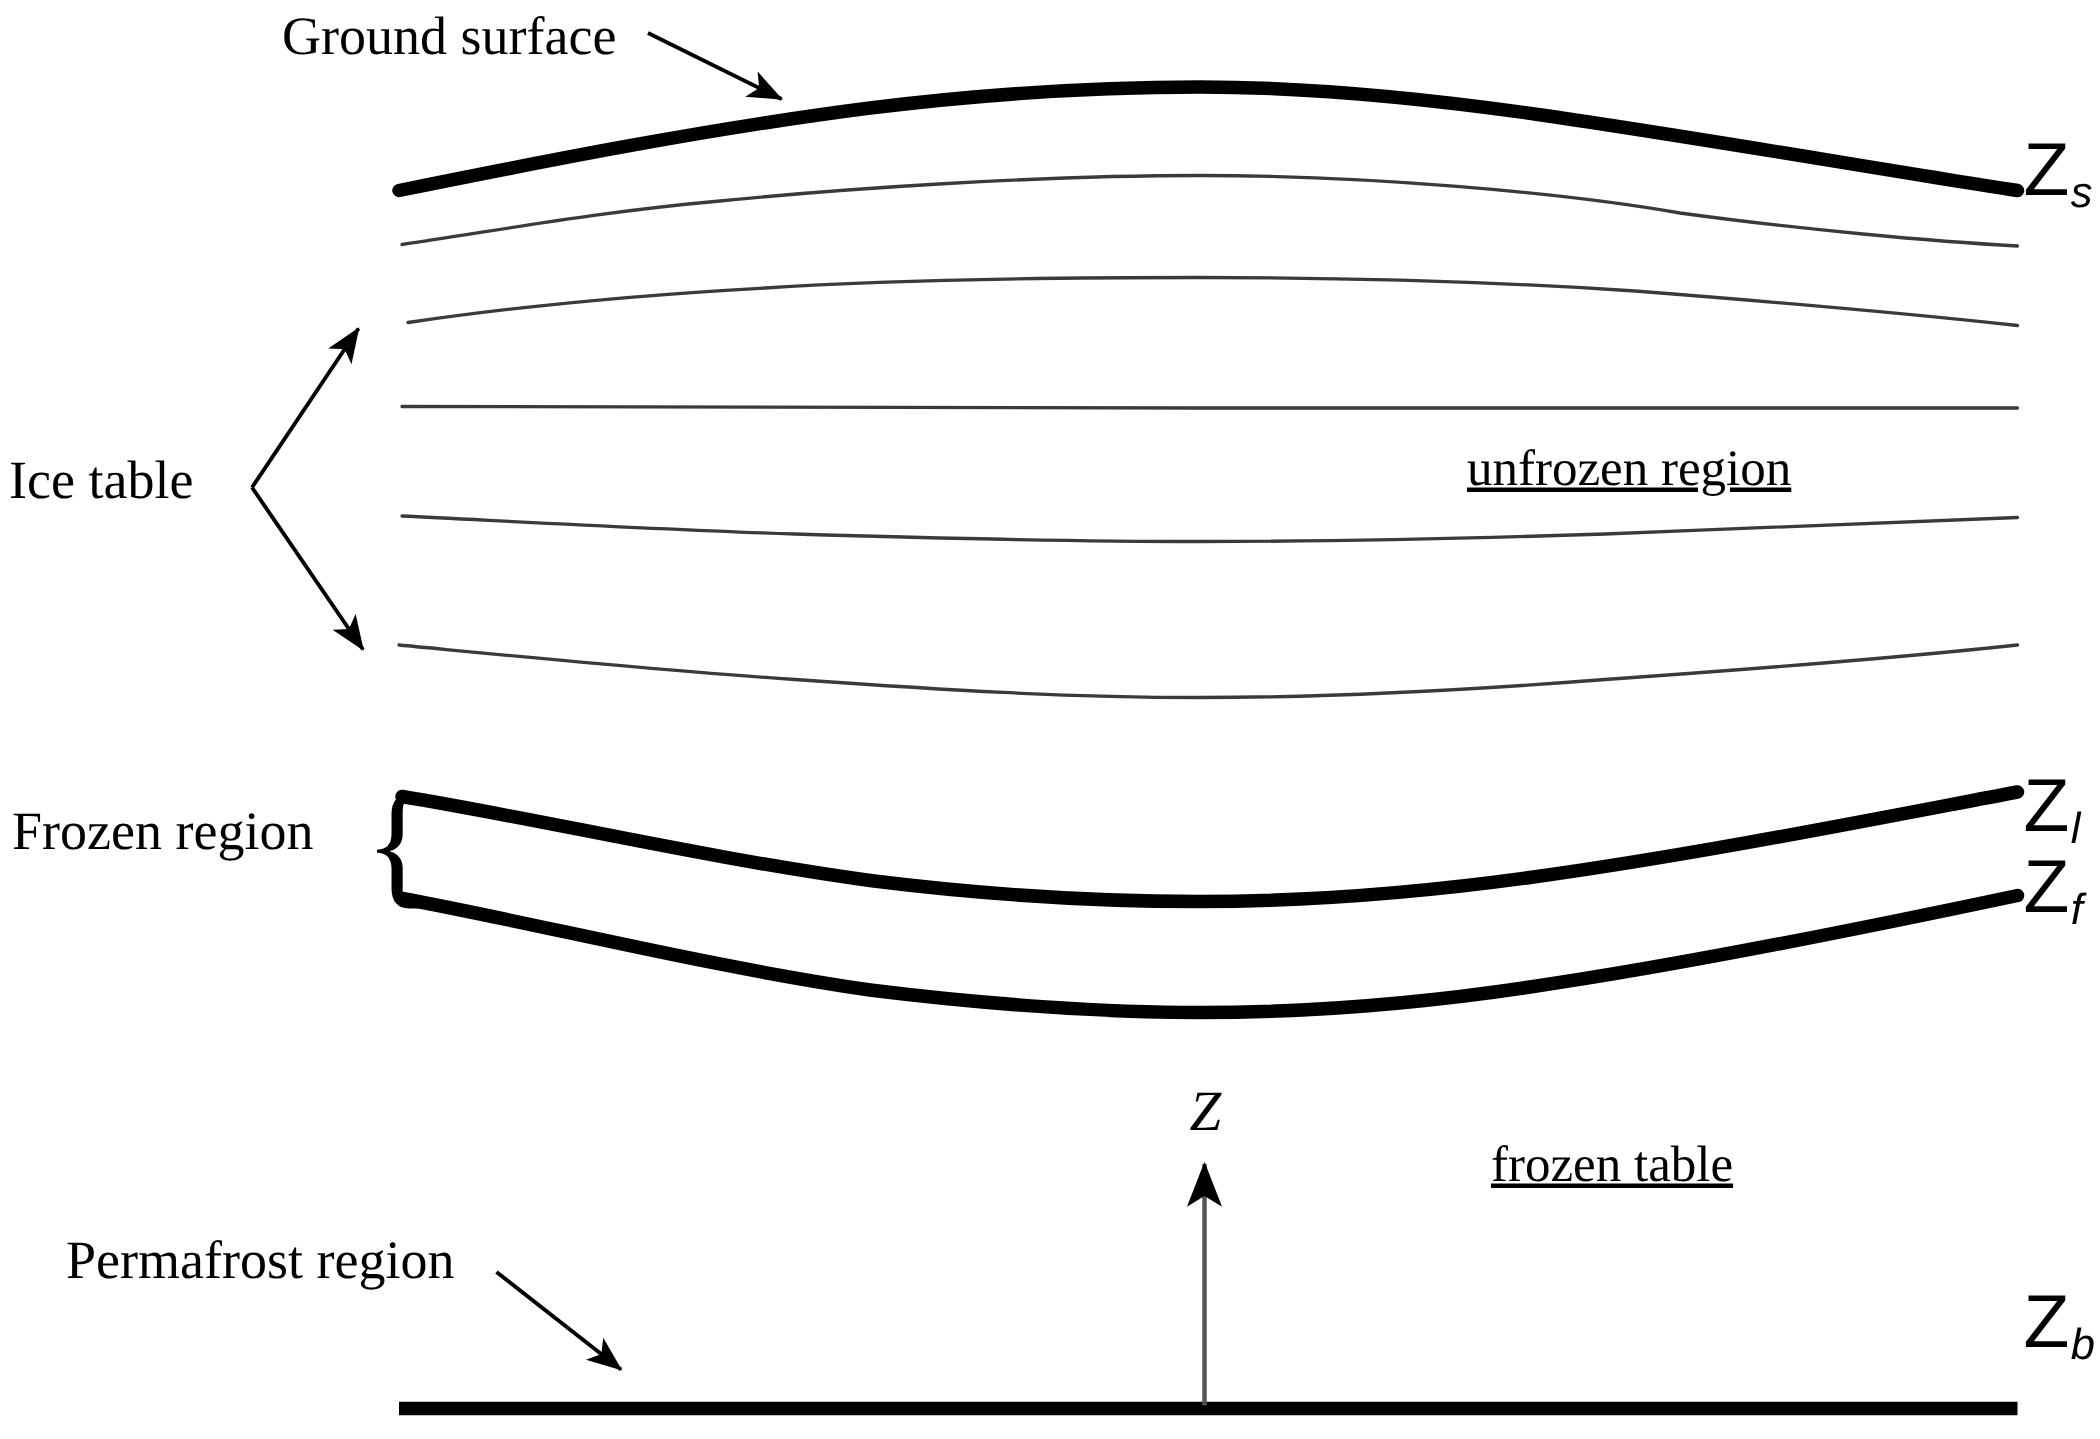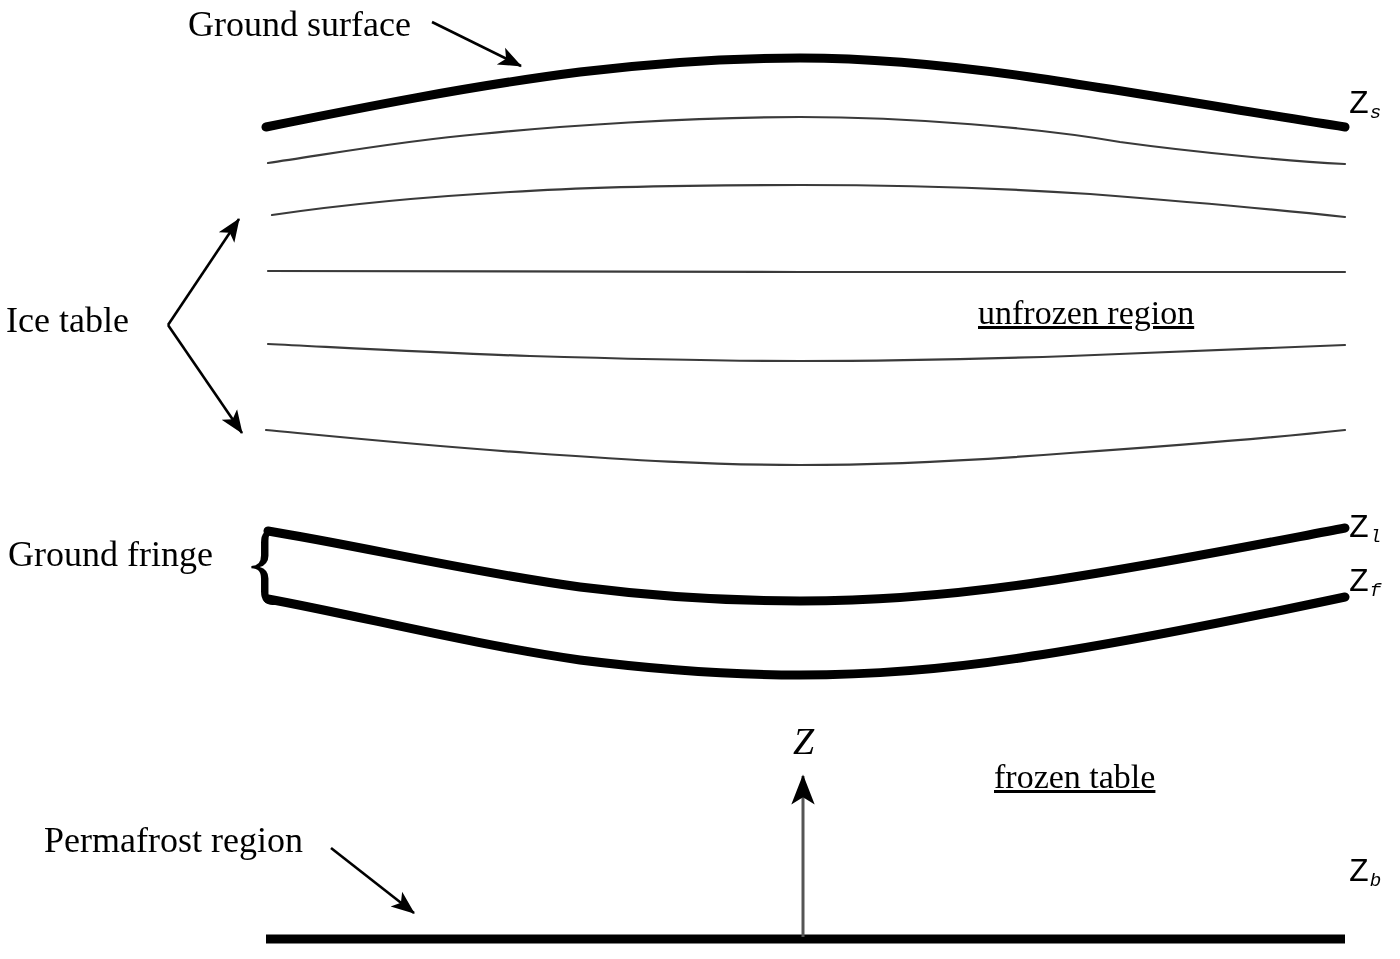--- a/index.html
+++ b/index.html
@@ -27,24 +27,24 @@
     color: #000000;
     white-space: nowrap;
     font-family: "Liberation Serif", "DejaVu Serif", serif;
     line-height: 1;
   }
   .lbl-plain  { font-size: 36px; }
   .lbl-region { font-size: 34px; text-decoration: underline; }
   .axis-z     { font-size: 38px; font-style: italic; }
   .zlab {
     position: absolute;
-    font-size: 33px;
+    font-size: 50px;
     color: #000000;
     white-space: nowrap;
-    font-family: Liberation Mono, monospace;
+    font-family: Liberation Sans, sans-serif;
     line-height: 1;
   }
   .zlab sub {
     font-size: 0.58em;
     font-style: italic;
     vertical-align: -0.28em;
     margin-left: 1px;
   }
   .brace {
     position: absolute;
@@ -100,21 +100,21 @@
 
     <path fill="none" stroke="#000000" stroke-width="2.6" marker-end="url(#ah)" d="M168,325 L242,433"></path>
 
     <path fill="none" stroke="#555555" stroke-width="3" marker-end="url(#ahz)" d="M803,937 L803,776"></path>
   </svg>
 
   <div class="lbl lbl-plain" style="left:188px; top:6px;">Ground surface</div>
 
   <div class="lbl lbl-plain" style="left:6px; top:302px;">Ice table</div>
 
-  <div class="lbl lbl-plain" style="left:8px; top:536px;">Ground fringe</div>
+  <div class="lbl lbl-plain" style="left:8px; top:536px;">Frozen region</div>
 
   <div class="brace" style="left:243px; top:516px;">{</div>
 
   <div class="lbl lbl-plain" style="left:44px; top:822px;">Permafrost region</div>
 
   <div class="lbl lbl-region" style="left:978px; top:296px;">unfrozen region</div>
 
   <div class="lbl lbl-region" style="left:994px; top:760px;">frozen table</div>
 
   <div class="lbl axis-z" style="left:793px; top:722px;">Z</div>

